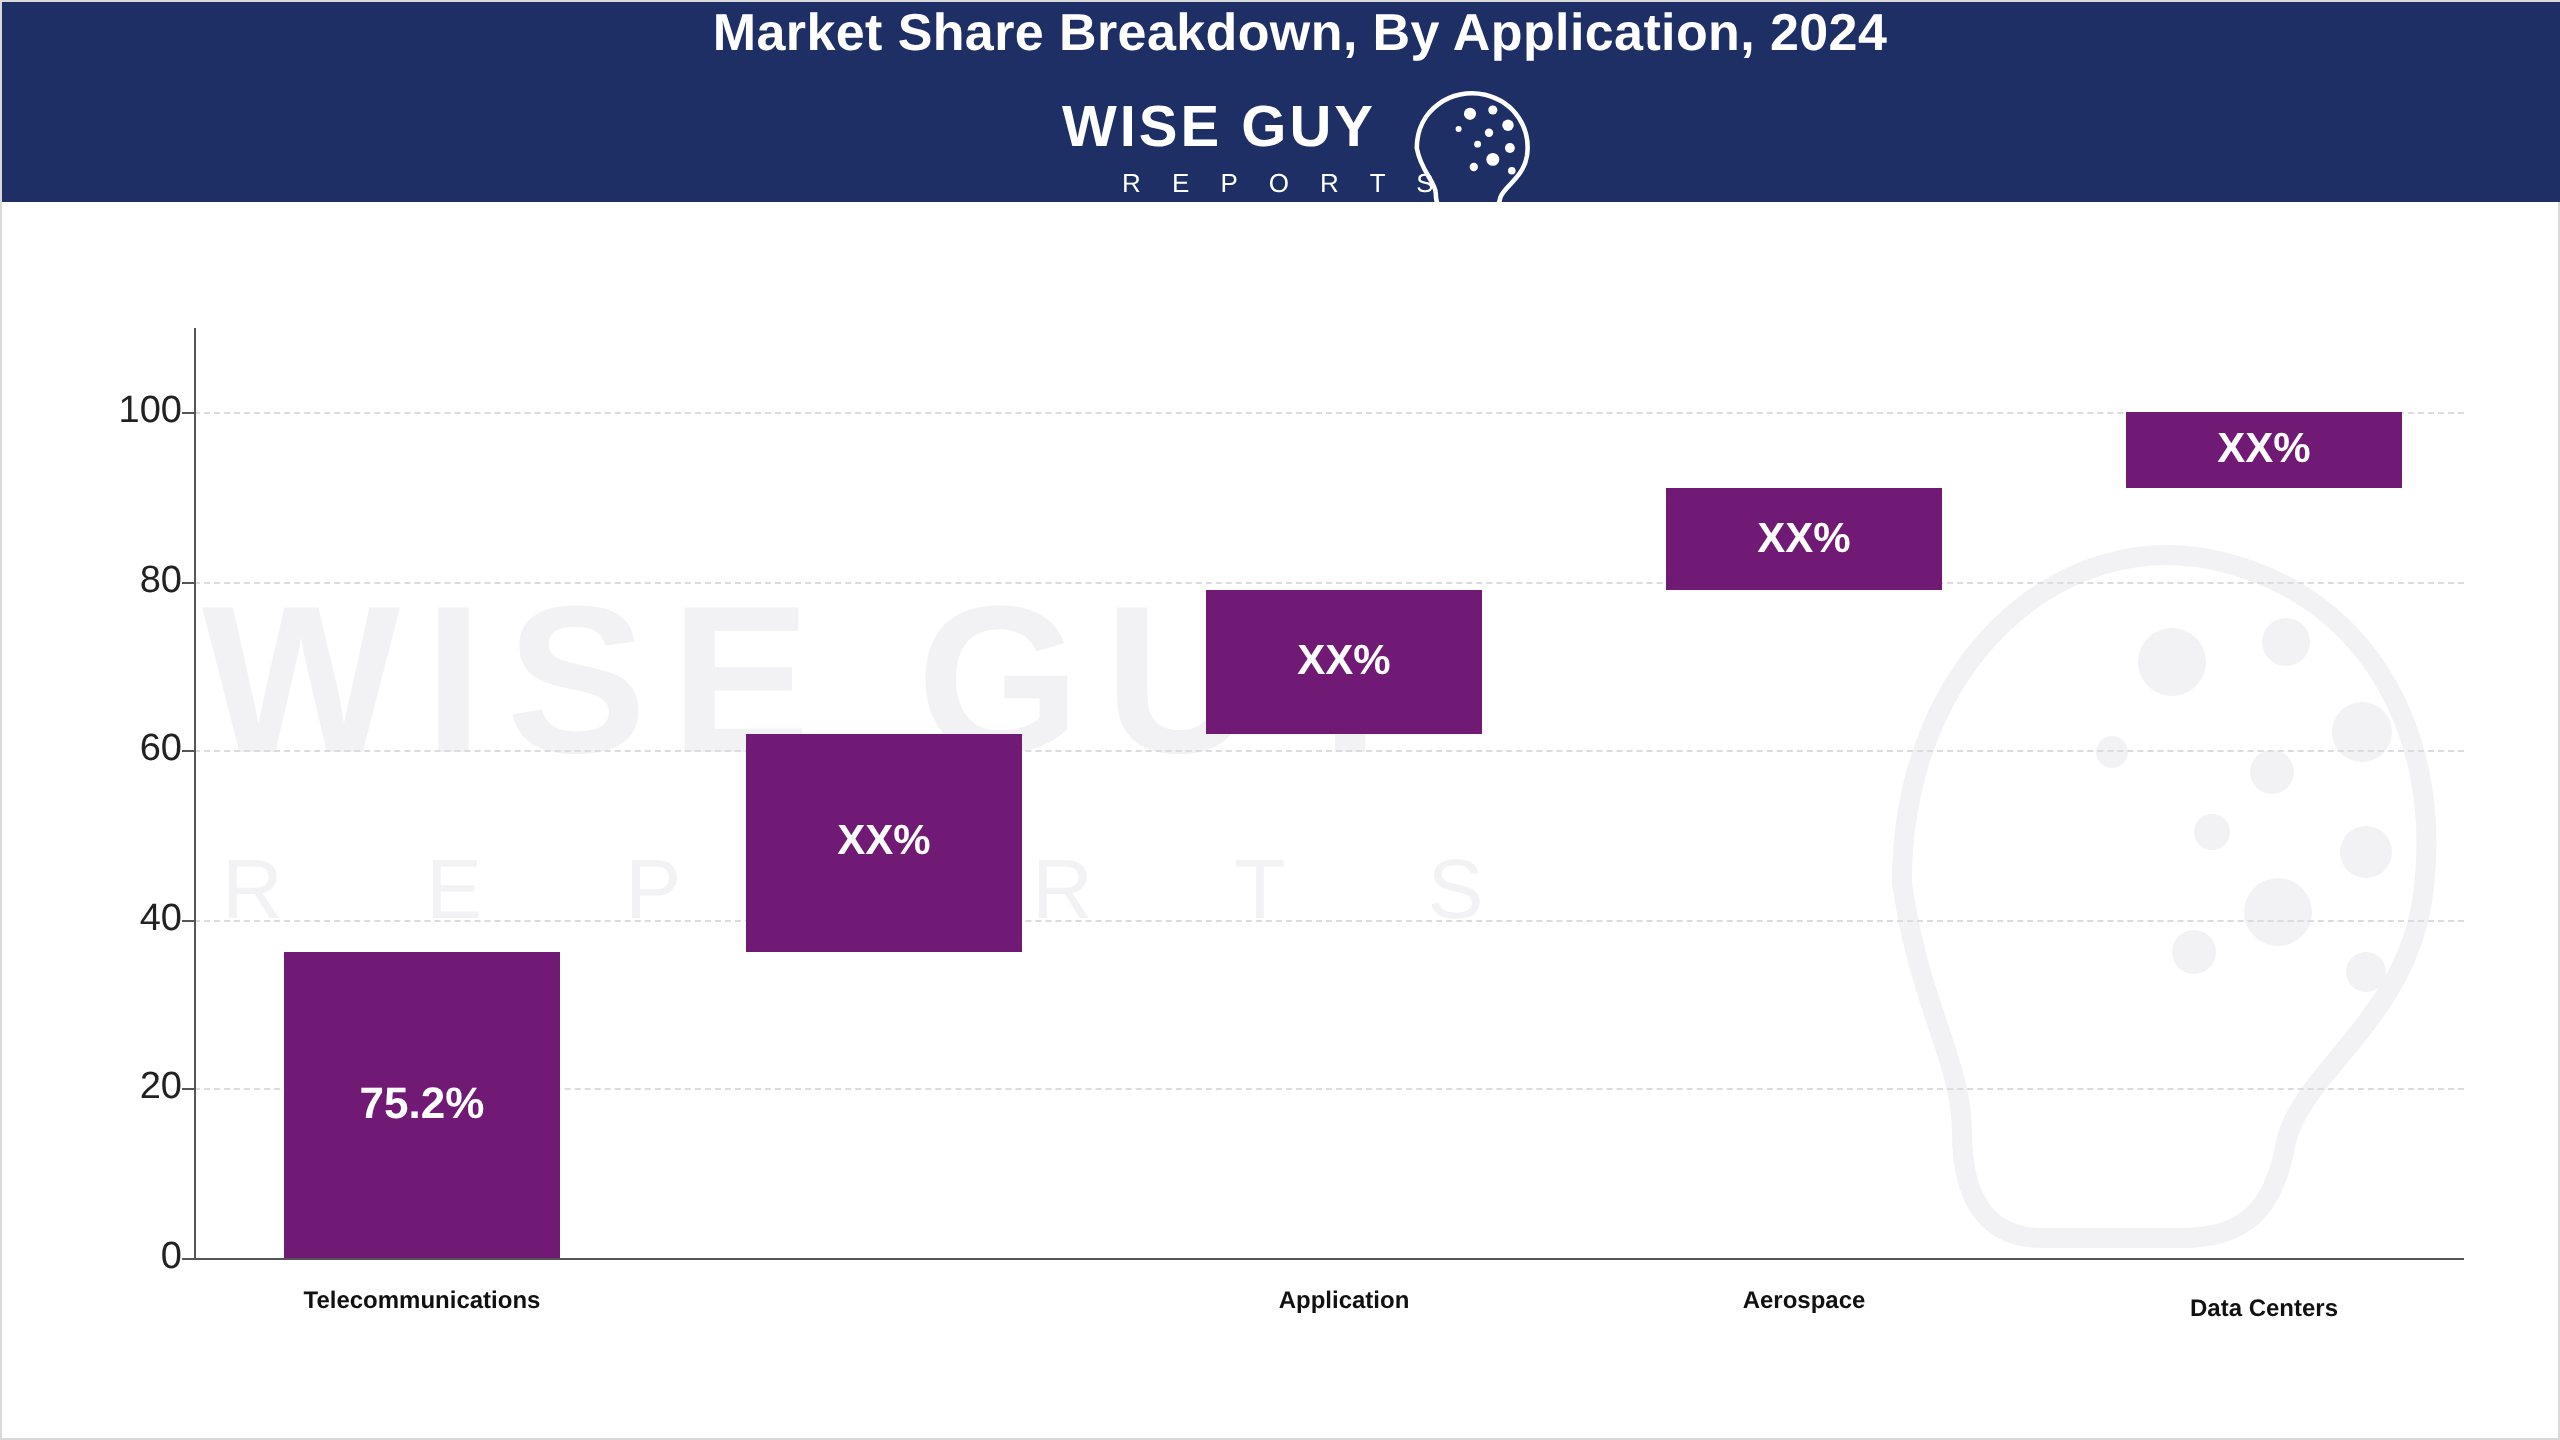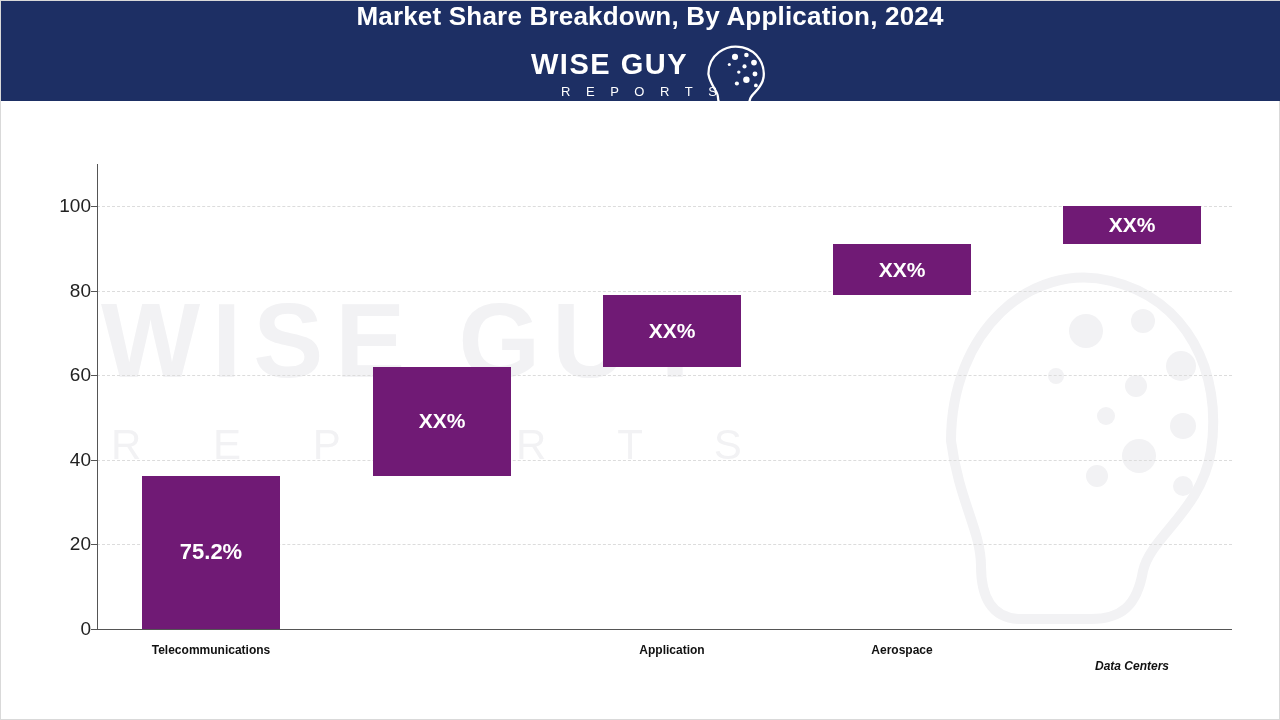--- a/index.html
+++ b/index.html
@@ -274,17 +274,17 @@
         <span class="bar-label">XX%</span>
       </div>
 
       <div class="bar" style="left:966px; width:138px; top:42.3px; height:38px;">
         <span class="bar-label">XX%</span>
       </div>
 
       <div class="cat-label" style="left:19px; top:476px; width:190px;">Telecommunications</div>
       <div class="cat-label" style="left:505px; top:476px; width:140px;">Application</div>
       <div class="cat-label" style="left:735px; top:476px; width:140px;">Aerospace</div>
-      <div class="cat-label" style="left:965px; top:492px; width:140px;font-style:italic;">Data Centers</div>
+      <div class="cat-label" style="left:965px; top:480px; width:140px;">Data Centers</div>
 
     </div>
   </div>
 </div>
 
 </body></html>

